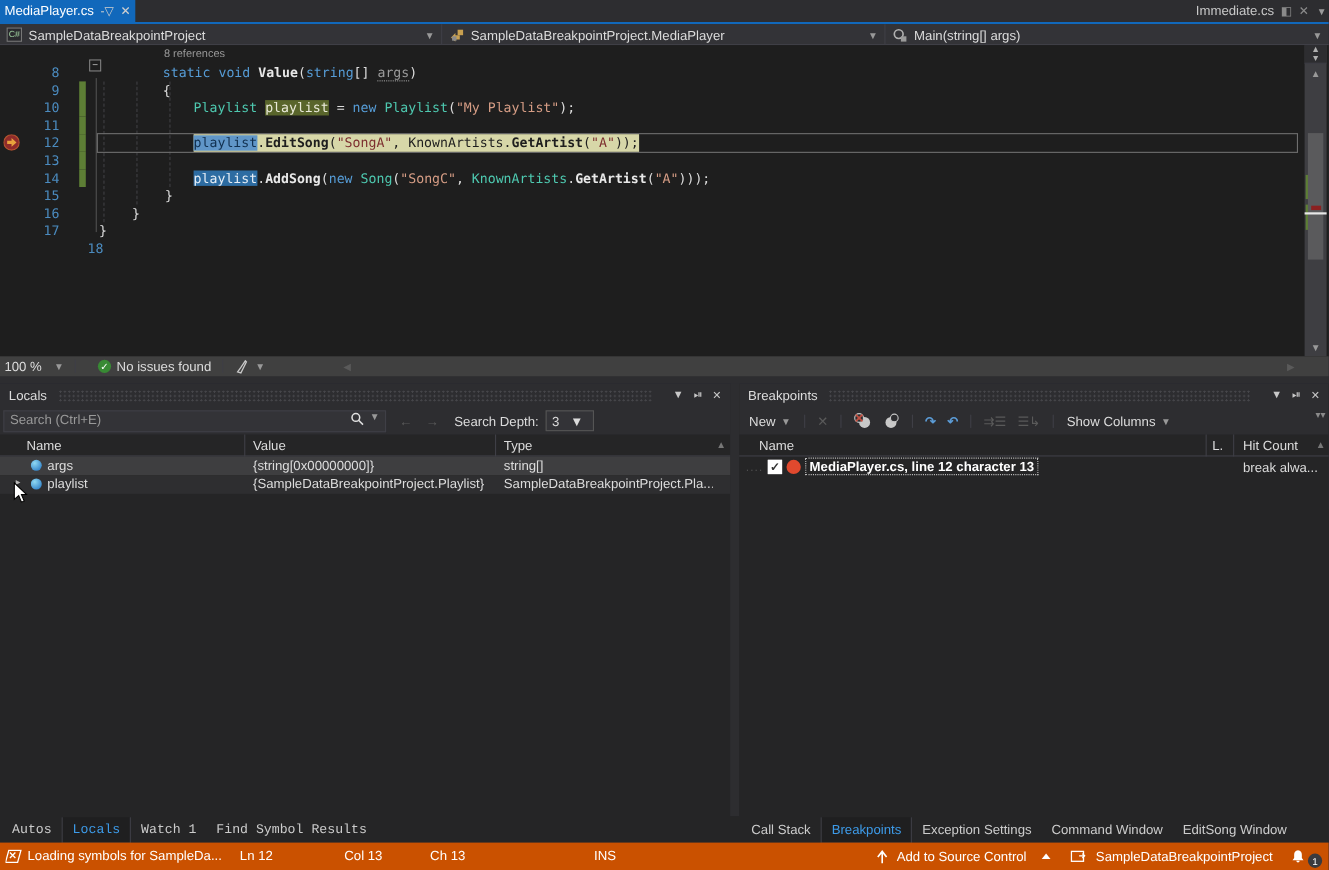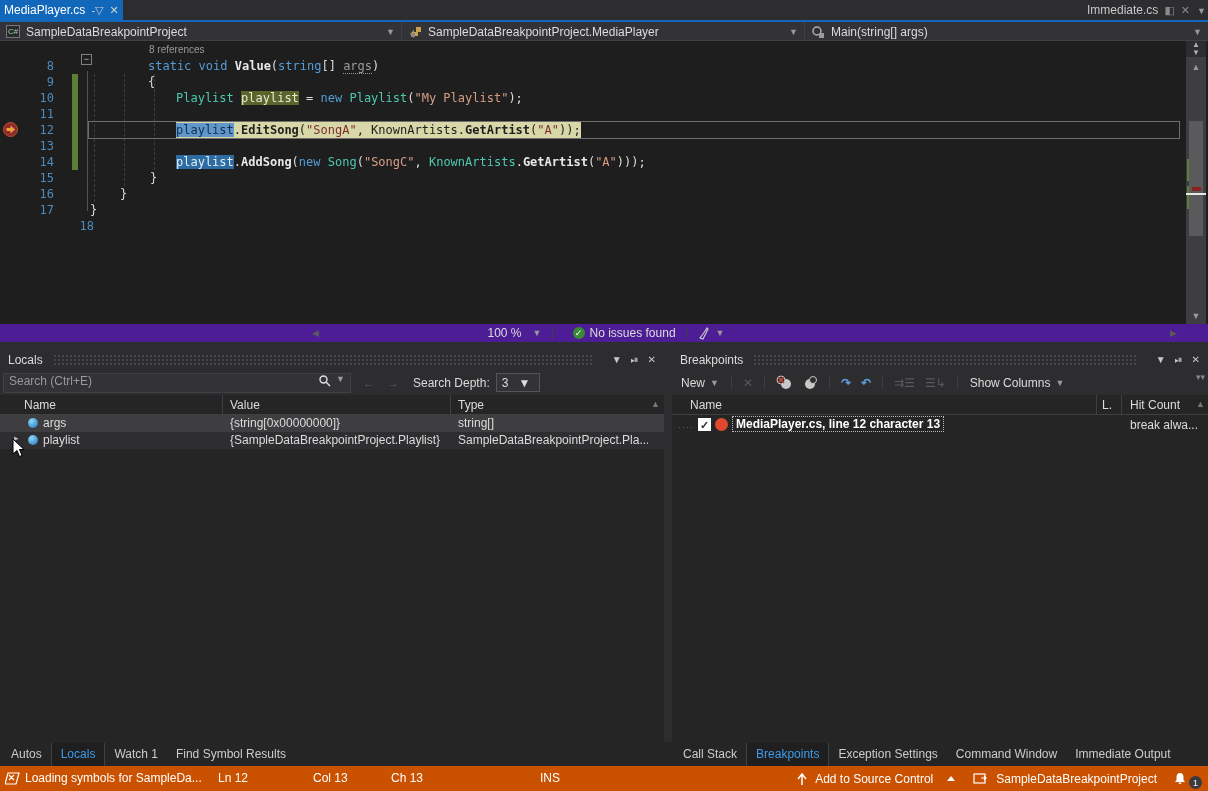--- a/index.html
+++ b/index.html
@@ -53,21 +53,21 @@
   #vscroll { position:absolute; left:1186px; top:0; width:20px; height:283px; background:#3e3e42; }
   #split-handle { position:absolute; left:0; top:0; width:20px; height:17px; background:#2d2d30;
     border-bottom:1px solid #3f3f46; color:#b0b0b0; font-size:8px; text-align:center; line-height:8px; }
   .sb-arrow { position:absolute; left:0; width:20px; color:#999; font-size:9px; text-align:center; }
   .mark { position:absolute; }
   #vthumb { position:absolute; left:3px; top:80px; width:14px; height:115px; background:#5a5a5c; }
   #caret-line { position:absolute; left:0; top:152px; width:20px; height:2px; background:#e8e8e8; }
   #bp-mark { position:absolute; left:6px; top:146px; width:9px; height:4px; background:#8b2020; }
 
   
-  #edbar { left:0; top:324px; width:1208px; height:18px; background:#4c1d95; display:flex; align-items:center;justify-content:center; }
+  #edbar { left:0; top:324px; width:1208px; height:18px; background:#404040; display:flex; align-items:center; }
   #zoom-combo { display:flex; align-items:center; width:62px; padding:0 4px; height:18px; }
   #zoom-combo .chev { margin-left:auto; color:#999; font-size:9px; }
   .vbar { width:1px; height:12px; background:#3f3f46; margin:0 6px; }
   .check-circle { width:12px; height:12px; border-radius:50%; background:#388a34; color:#fff; font-size:9px;
     display:inline-flex; align-items:center; justify-content:center; margin-right:5px; }
   #hscroll-left { position:absolute; left:312px; top:328px; color:#5a5a5a; font-size:9px; }
   #hscroll-right { position:absolute; left:1170px; top:328px; color:#5a5a5a; font-size:9px; }
 
   
   .panel { background:#252526; }
@@ -103,21 +103,21 @@
   .bp-checkbox { position:absolute; width:13px; height:13px; background:#fff; border:1px solid #fff;
     color:#333; font-size:11px; line-height:12px; text-align:center; font-weight:bold; }
   .bp-dot { position:absolute; width:13px; height:13px; border-radius:50%; background:#e0492e; }
   .bp-name { position:absolute; font-weight:bold; color:#fff; border:1px dotted #bbb; padding:0 3px; white-space:nowrap; }
   .tree-dots { position:absolute; color:#666; letter-spacing:1px; font-size:9px; }
 
   
   #bottom-tabs { left:0; top:742px; width:1208px; height:24px; background:#252526; }
   .btab { position:relative; display:inline-flex; align-items:center; height:24px; padding:0 9px; color:#cccccc; }
   .btab.active { color:#3d9be9; border:1px solid #3f3f46; border-top:none; background:#1f1f20; }
-  #btabs-left { position:absolute; left:2px; top:0; }
+  #btabs-left { position:absolute; left:2px; top:0;font-family:Liberation Mono, monospace; }
   #btabs-right { position:absolute; left:674px; top:0; }
 
   
   #statusbar { left:0; top:766px; width:1208px; height:25px; background:#ca5100; color:#fff; }
   .st { position:absolute; top:5px; white-space:nowrap; }
   #st-right { position:absolute; right:6px; top:0; height:25px; display:flex; align-items:center; gap:8px; }
   .badge { display:inline-flex; align-items:center; justify-content:center; width:13px; height:13px;
     border-radius:50%; background:#3a3a3e; color:#fff; font-size:9px; margin-left:-6px; margin-top:8px; }
   .tri-up { display:inline-block; width:0; height:0; border-left:4px solid transparent;
     border-right:4px solid transparent; border-bottom:5px solid #fff; margin-left:6px; }
@@ -365,21 +365,21 @@
           <span class="bp-checkbox" style="left:26px;top:1px;">✓</span>
           <span class="bp-dot" style="left:43px;top:1px;"></span>
           <span class="bp-name" style="left:60px;top:-1px;">MediaPlayer.cs, line 12 character 13</span>
           <span class="cell" style="left:458px;top:1px;width:75px;">break alwa...</span>
         </div>
       </div>
   </div>
 
   <div id="bottom-tabs" class="abs">
     <div id="btabs-left"><span class="btab">Autos</span><span class="btab active">Locals</span><span class="btab">Watch 1</span><span class="btab">Find Symbol Results</span></div>
-    <div id="btabs-right"><span class="btab">Call Stack</span><span class="btab active">Breakpoints</span><span class="btab">Exception Settings</span><span class="btab">Command Window</span><span class="btab">Immediate Output</span><span class="btab">Output</span></div>
+    <div id="btabs-right"><span class="btab">Call Stack</span><span class="btab active">Breakpoints</span><span class="btab">Exception Settings</span><span class="btab">Command Window</span><span class="btab">EditSong Window</span><span class="btab">Output</span></div>
   </div>
 
   <div id="statusbar" class="abs">
     <svg class="st" style="left:5px;top:6px;" width="15" height="13">
         <path d="M3 1 H14 L11 12 H0 Z M4 3 L9 8 M9 3 L4 8" fill="none" stroke="#fff" stroke-width="1.2"></path>
       </svg>
     <span class="st" style="left:25px;">Loading symbols for SampleDa...</span>
     <span class="st" style="left:218px;">Ln 12</span>
     <span class="st" style="left:313px;">Col 13</span>
     <span class="st" style="left:391px;">Ch 13</span>

